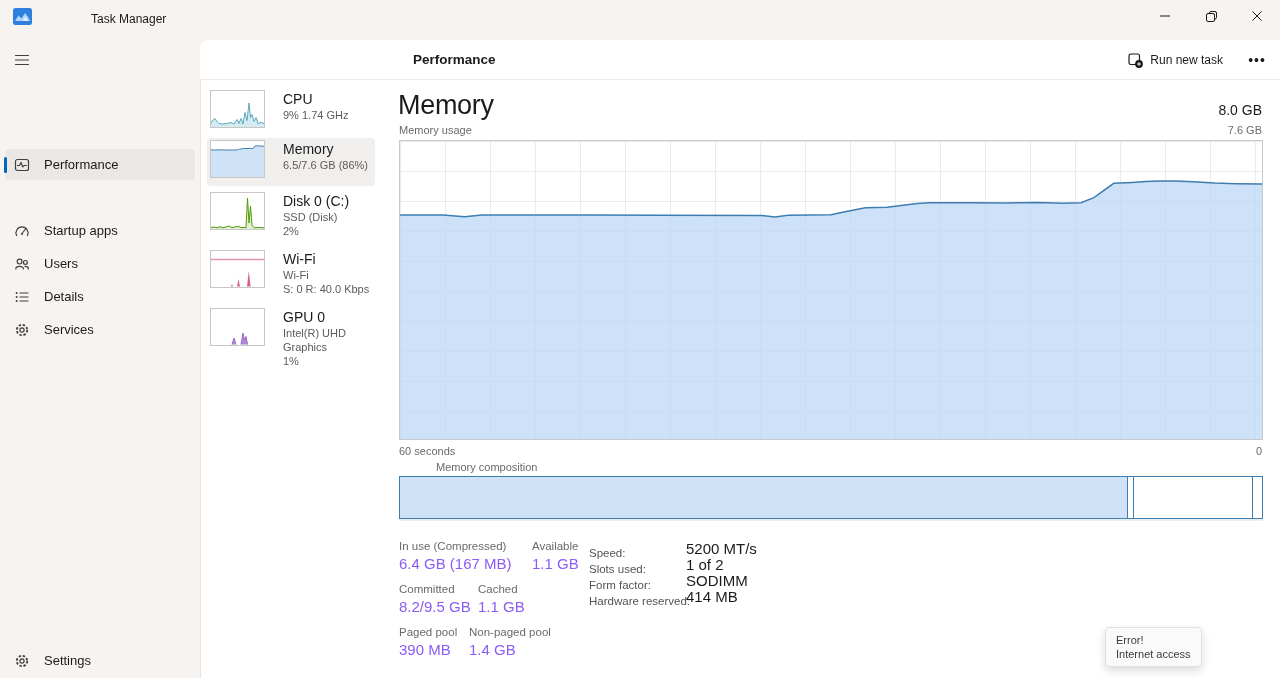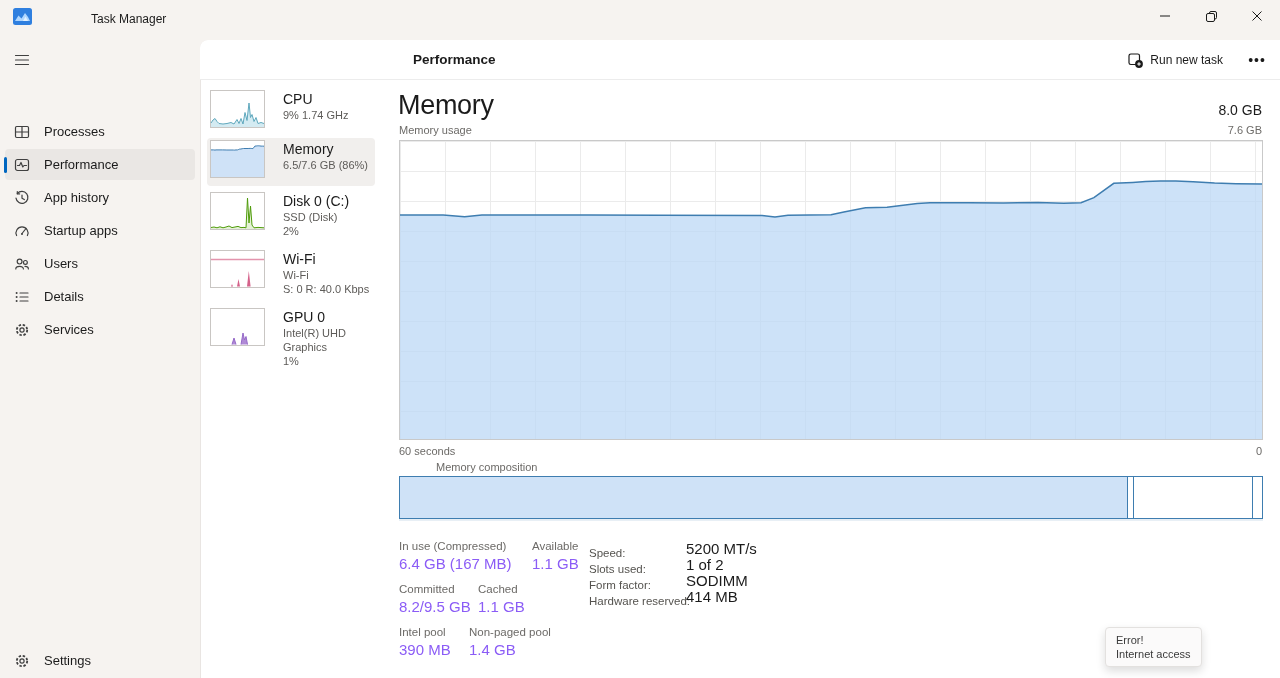--- a/index.html
+++ b/index.html
@@ -102,51 +102,32 @@
 
 <div class="nav">
   <div class="nav-item" style="top:4px">
     <span class="ic">
       <svg viewBox="0 0 16 16">
           <path class="stroke-dark" d="M1.5 3.5 H14.5 M1.5 8 H14.5 M1.5 12.5 H14.5" stroke-width="1.4"></path>
         </svg>
     </span>
   </div>
 
-  <div class="nav-item" style="top:76px">
-    <span class="ic">
-      <svg viewBox="0 0 16 16">
-          <rect class="stroke-dark" x="1.5" y="2.5" width="13" height="11" rx="1.2"></rect>
-          <path class="stroke-dark" d="M8 2.5 V13.5 M1.5 8 H14.5"></path>
-        </svg>
-    </span>
-    <span>Processes</span>
-  </div>
 
   <div class="nav-item sel" style="top:109px">
     <div class="nav-pill"></div>
     <span class="ic">
       <svg viewBox="0 0 16 16">
           <rect class="stroke-dark" x="1.5" y="2.5" width="13" height="11" rx="2"></rect>
           <path class="stroke-dark" d="M3.5 8.5 h2 l1.5-3 l1.8 4.5 l1.2-1.5 h2.5"></path>
         </svg>
     </span>
     <span>Performance</span>
   </div>
 
-  <div class="nav-item" style="top:142px">
-    <span class="ic">
-      <svg viewBox="0 0 16 16">
-          <path class="stroke-dark" d="M3.3 3.6 A6 6 0 1 1 2 8.2"></path>
-          <path class="stroke-dark" d="M3.3 1.6 V3.9 H5.6"></path>
-          <path class="stroke-dark" d="M8 5 V8.3 L10.3 9.6"></path>
-        </svg>
-    </span>
-    <span>App history</span>
-  </div>
 
   <div class="nav-item" style="top:175px">
     <span class="ic">
       <svg viewBox="0 0 16 16">
           <path class="stroke-dark" d="M2.6 12.5 a6 6 0 1 1 10.8 0"></path>
           <path class="stroke-dark" d="M8 10.5 L12 5.5" stroke-width="1.4"></path>
           <circle cx="8" cy="11" r="1" fill="#404040"></circle>
         </svg>
     </span>
     <span>Startup apps</span>
@@ -307,21 +288,21 @@
 <div class="stat-label" style="left:399px;top:540px">In use (Compressed)</div>
 <div class="stat-value" style="left:399px;top:555px">6.4 GB (167 MB)</div>
 <div class="stat-label" style="left:532px;top:540px">Available</div>
 <div class="stat-value" style="left:532px;top:555px">1.1 GB</div>
 
 <div class="stat-label" style="left:399px;top:583px">Committed</div>
 <div class="stat-value" style="left:399px;top:598px">8.2/9.5 GB</div>
 <div class="stat-label" style="left:478px;top:583px">Cached</div>
 <div class="stat-value" style="left:478px;top:598px">1.1 GB</div>
 
-<div class="stat-label" style="left:399px;top:626px">Intel pool</div>
+<div class="stat-label" style="left:399px;top:626px">Paged pool</div>
 <div class="stat-value" style="left:399px;top:641px">390 MB</div>
 <div class="stat-label" style="left:469px;top:626px">Non-paged pool</div>
 <div class="stat-value" style="left:469px;top:641px">1.4 GB</div>
 
 <div class="hw-label" style="top:540px">Speed:</div>
 <div class="hw-value" style="top:540px">5200 MT/s</div>
 <div class="hw-label" style="top:556px">Slots used:</div>
 <div class="hw-value" style="top:556px">1 of 2</div>
 <div class="hw-label" style="top:572px">Form factor:</div>
 <div class="hw-value" style="top:572px">SODIMM</div>

